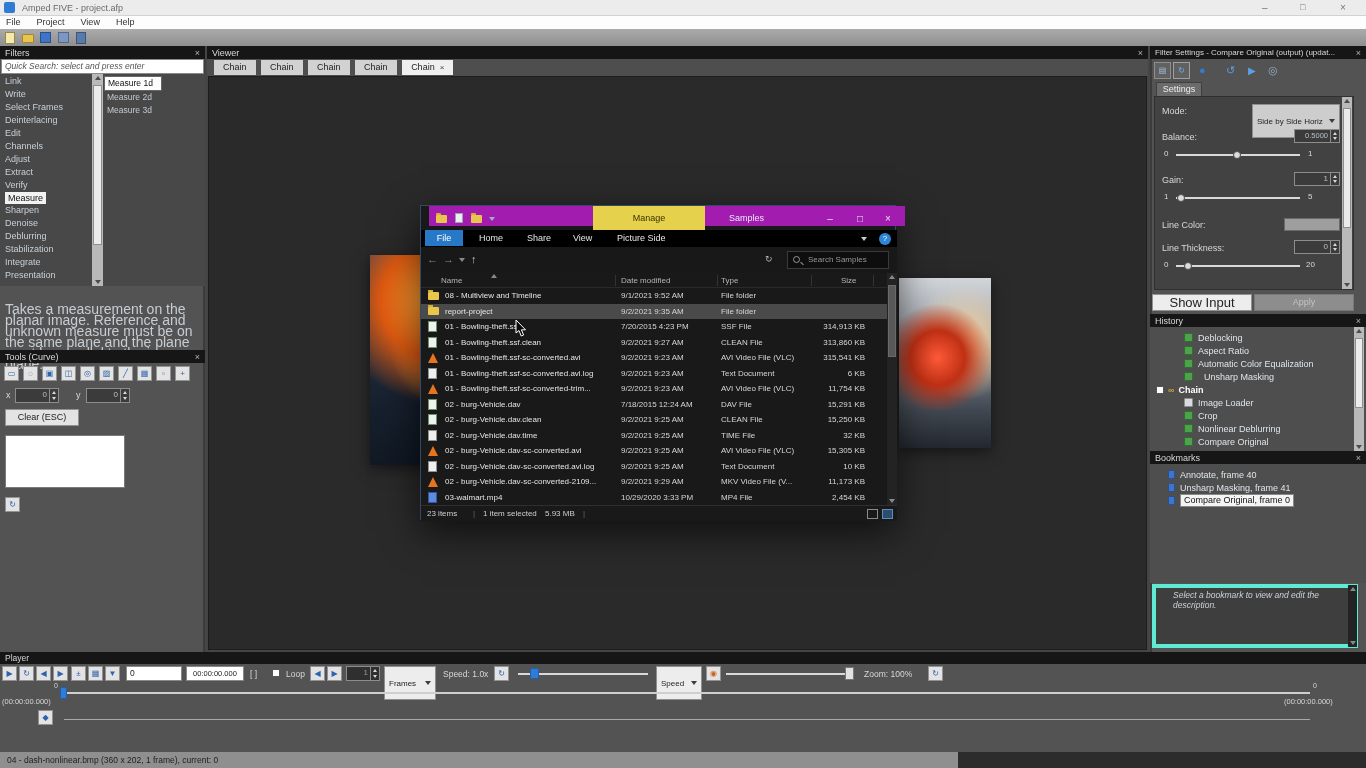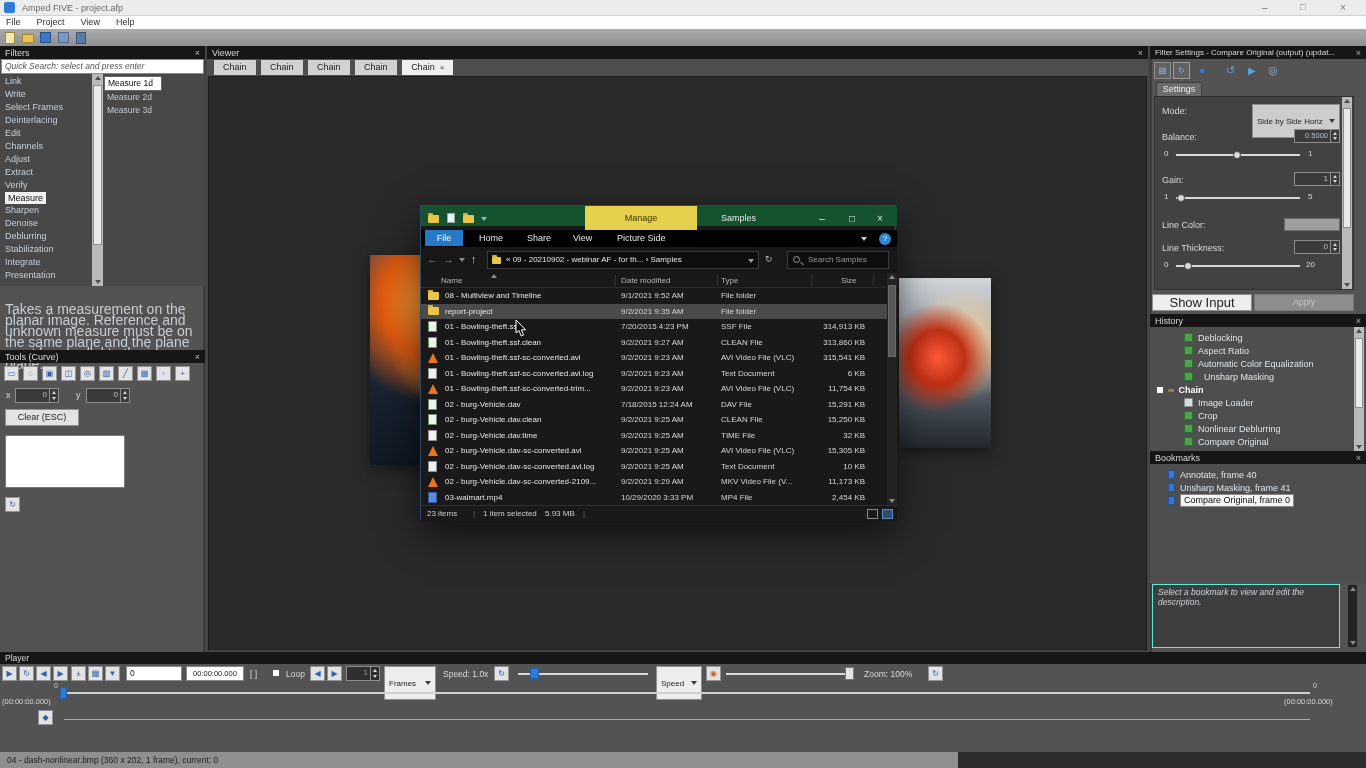--- a/index.html
+++ b/index.html
@@ -36,21 +36,21 @@
 .vtab.act{background:#efefef}
 .vtab .tx{margin-left:5px;color:#444;font-size:8px}
 .trow{display:flex;align-items:center;height:13px;color:#dfe5ea;font-size:9px;white-space:nowrap}
 .gic{width:9px;height:9px;background:#4ea24e;border:1px solid #2f6e2f;border-radius:1px;flex:none}
 .gic.wh{background:#d7dce0;border-color:#8a9096}
 .bic{width:7px;height:9px;background:#3f74c9;border:1px solid #27528f;flex:none}
 .cb{width:8px;height:8px;background:#fdfdfd;border:1px solid #555;flex:none}
 
 #ew{position:absolute;left:420px;top:205px;width:476px;height:315px;background:#191919;border:1px solid #2e4a68;box-shadow:0 12px 36px rgba(0,0,0,.65);z-index:40}
 #ew .r{position:absolute}
-.etb{left:0;top:0;width:476px;height:20px;background:#14532d}
+.etb{left:8px;top:0;width:476px;height:20px;background:#a21caf}
 .fold{position:absolute;width:11px;height:8px;background:#e9c64b;border-radius:1px}
 .fold:before{content:"";position:absolute;left:0;top:-2px;width:5px;height:2px;background:#d8ae32;border-radius:1px 1px 0 0}
 .page{position:absolute;width:8px;height:10px;background:#e9eef2;border:1px solid #98a4ae}
 .dcar{position:absolute;border-left:3px solid transparent;border-right:3px solid transparent;border-top:4px solid #9fb0c0}
 .wc{position:absolute;width:30px;height:24px;color:#dfe6ec;font-size:10px;display:flex;align-items:center;justify-content:center}
 .rtab{position:absolute;color:#e6e6e6;font-size:9px;line-height:16px}
 .frow{display:grid;grid-template-columns:24px 176px 100px 90px 62px;align-items:center;height:15.5px;font-size:8px;color:#e4e4e4;white-space:nowrap}
 .frow.hov{background:#4a4a4a}
 .frow .nm{overflow:hidden;text-overflow:ellipsis}
 .frow .dt,.frow .tp{color:#d6d6d6;overflow:hidden}
@@ -313,21 +313,21 @@
     </div>
   <div class="trow">
       <span class="bic" style="margin-left:18px"></span>
       <span style="margin-left:5px">Unsharp Masking, frame 41</span>
     </div>
   <div class="trow">
       <span class="bic" style="margin-left:18px"></span>
       <span style="margin-left:5px;background:#f4f4f4;color:#111;padding:0 3px;border:1px solid #888;line-height:11px">Compare Original, frame 0</span>
     </div>
 </div>
-<div class="a" style="left:1152px;top:584px;width:188px;height:64px;background:#3e3e3e;border:1px solid #5eead4;font-style:italic;font-size:8.5px;color:#ccd2d8;padding:2px 14px 2px 5px">
+<div class="a" style="left:1152px;top:584px;width:206px;height:64px;background:#3e3e3e;border:4px solid #5eead4;font-style:italic;font-size:8.5px;color:#ccd2d8;padding:2px 14px 2px 17px">
   <span>Select a bookmark to view and edit the description.</span>
 </div>
 <div class="vscroll dk" style="left:1348px;top:585px;width:9px;height:62px"></div>
 
 <div class="a" style="left:0;top:652px;width:1366px;height:100px;background:#535353"></div>
 <div class="ph" style="left:0;top:652px;width:1366px;height:12px;font-size:8.5px">
   <span>Player</span>
 </div>
 <span class="sbtn" style="left:2px;top:666px">
     <span>▶</span>
@@ -418,25 +418,20 @@
     <span class="rtab" style="left:152px;top:0">View</span>
     <span class="rtab" style="left:196px;top:0">Picture Side</span>
     <span class="dcar" style="left:440px;top:7px;border-top-color:#ccc"></span>
     <span class="r" style="left:458px;top:3px;width:12px;height:12px;border-radius:50%;background:#2e86d6;color:#fff;font-size:8px;text-align:center;line-height:12px"><span>?</span></span>
   </div>
   <div class="r" style="left:0;top:41px;width:476px;height:26px;background:#181818">
     <span class="r" style="left:6px;top:6px;color:#8a8a8a;font-size:11px">←</span>
     <span class="r" style="left:22px;top:6px;color:#8a8a8a;font-size:11px">→</span>
     <span class="dcar" style="left:38px;top:11px;border-top-color:#8a8a8a"></span>
     <span class="r" style="left:50px;top:6px;color:#c9c9c9;font-size:11px">↑</span>
-    <span class="r" style="left:66px;top:4px;width:272px;height:18px;background:#0e0e0e;border:1px solid #3a3a3a">
-      <span class="fold" style="left:4px;top:5px;width:9px;height:7px"></span>
-      <span class="r" style="left:18px;top:0;width:232px;color:#e2e2e2;font-size:8px;line-height:16px;white-space:nowrap;overflow:hidden">« 09 - 20210902 - webinar AF - for th... › Samples</span>
-      <span class="dcar" style="right:4px;top:7px;border-top-color:#9a9a9a"></span>
-    </span>
     <span class="r" style="left:344px;top:7px;color:#b9b9b9;font-size:9px">↻</span>
     <span class="r" style="left:366px;top:4px;width:102px;height:18px;background:#0e0e0e;border:1px solid #3a3a3a">
       <span class="mag" style="left:5px;top:4px"></span>
       <span class="r" style="left:20px;top:0;color:#979797;font-size:8px;line-height:16px">Search Samples</span>
     </span>
   </div>
   <div class="r" style="left:0;top:67px;width:466px;height:15px;background:#191919;border-bottom:1px solid #2a2a2a;color:#b5b5b5;font-size:8px;line-height:15px">
     <span class="r" style="left:20px">Name</span>
     <span class="r" style="left:70px;top:1px;border-left:3px solid transparent;border-right:3px solid transparent;border-bottom:4px solid #8a8a8a"></span>
     <span class="r" style="left:200px">Date modified</span>

